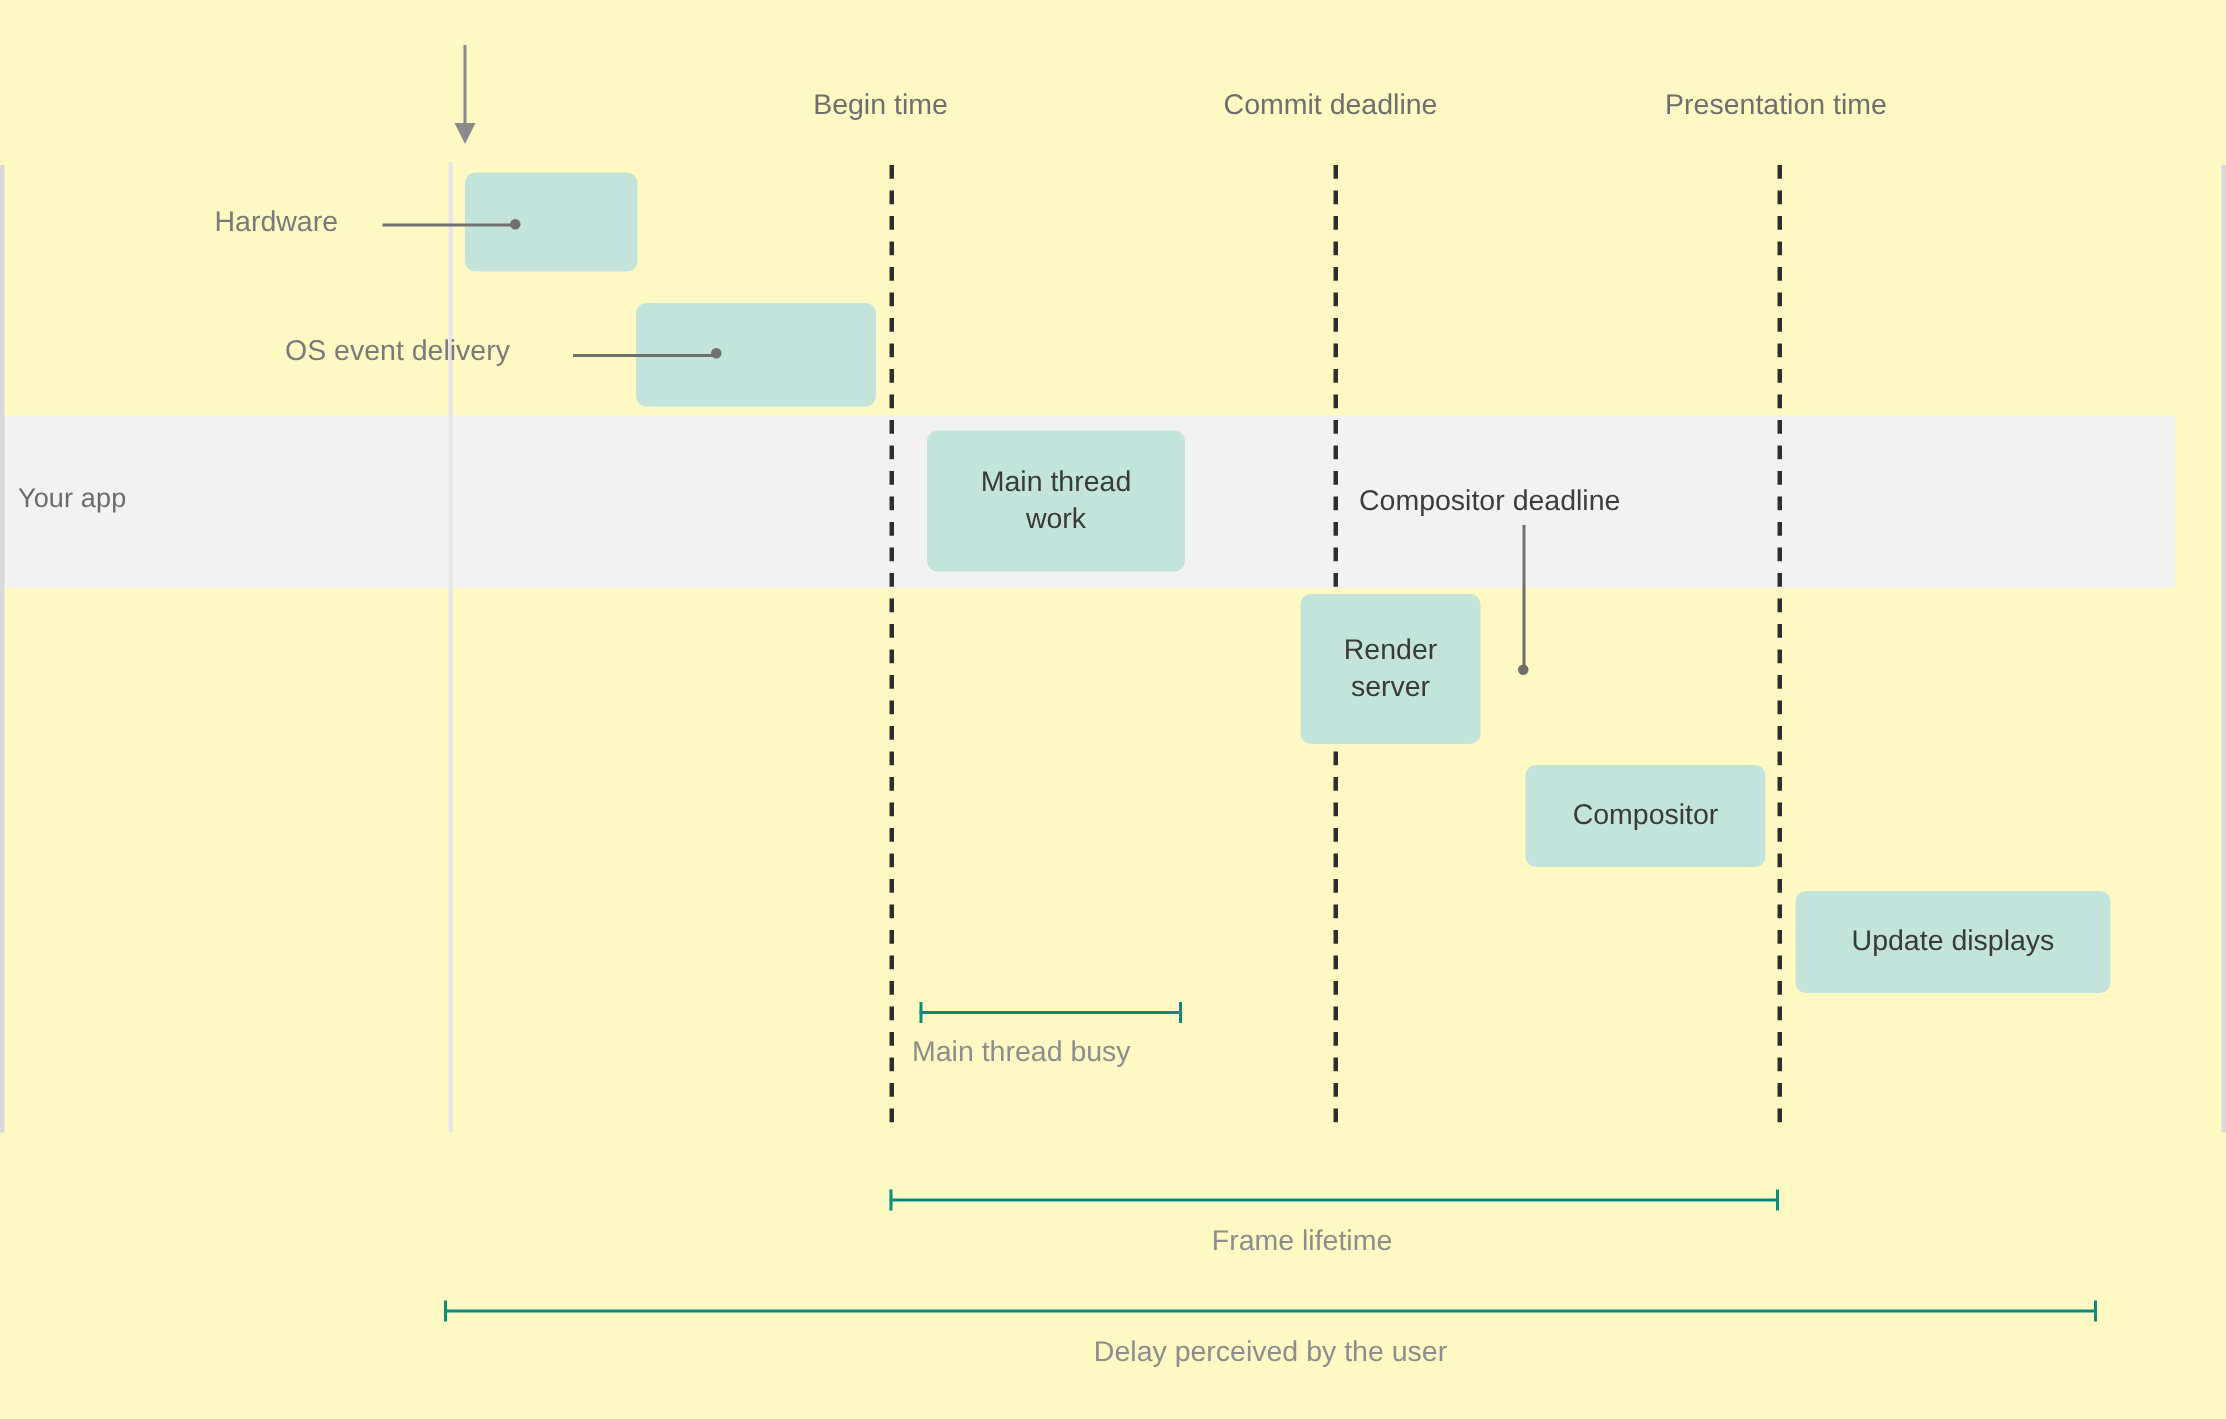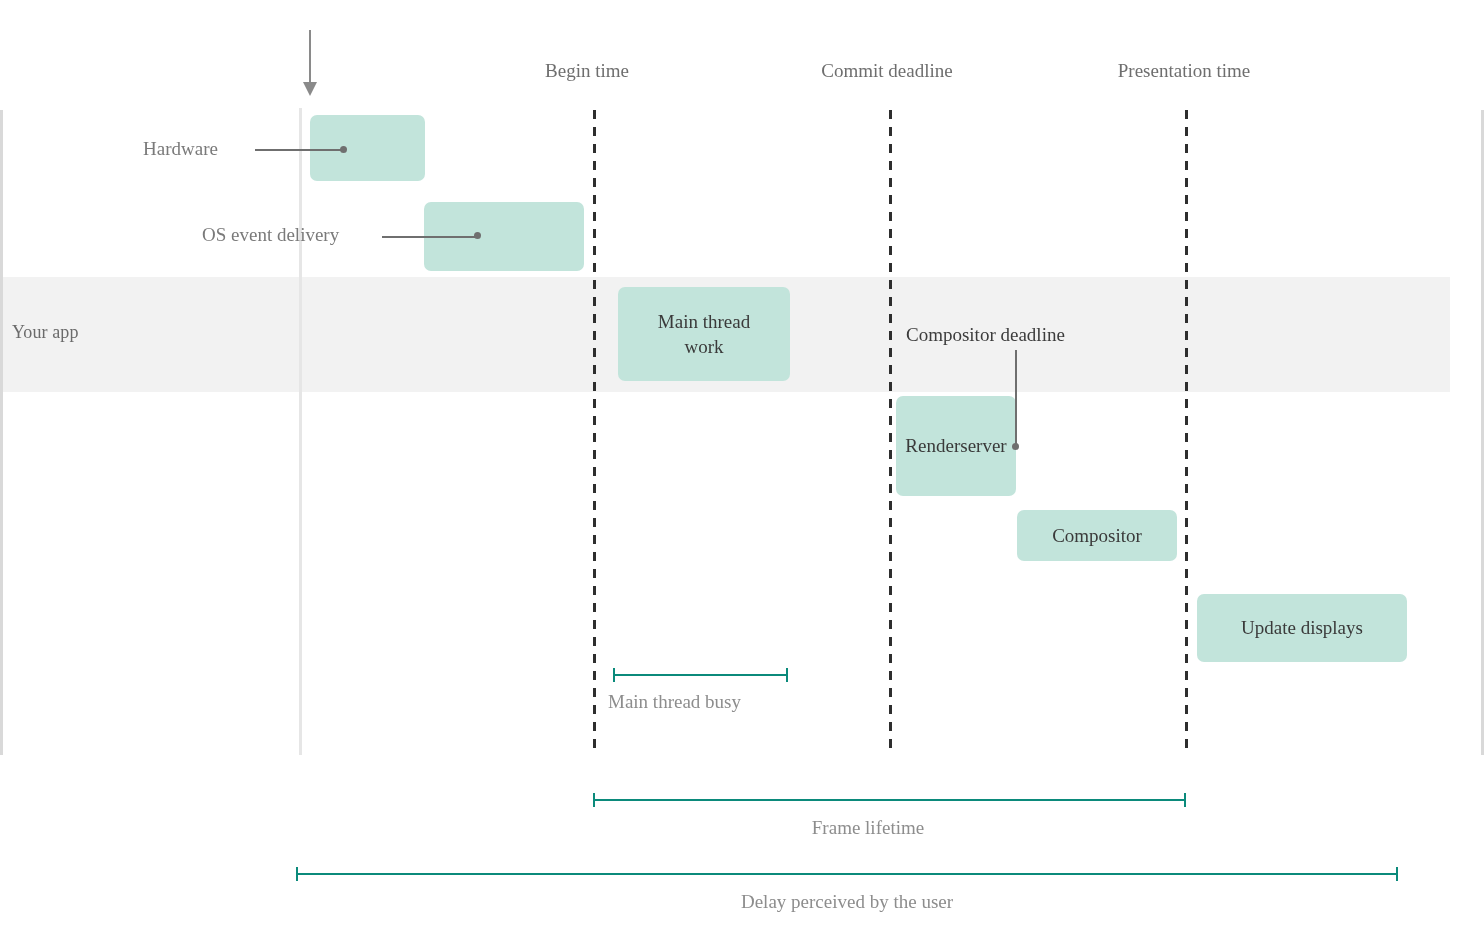--- a/index.html
+++ b/index.html
@@ -8,23 +8,22 @@
     padding: 0;
     background: #000000;
   }
   body {
     font-family: "Liberation Sans", sans-serif;
   }
   #stage {
     position: relative;
     width: 1484px;
     height: 946px;
-    background: #ffffff;
+    background: #fef9c3;
     overflow: hidden;
-    font-family: Liberation Serif, serif;
   }
 
   
   .app-band {
     position: absolute;
     left: 0;
     top: 277px;
     width: 1450px;
     height: 115px;
     background: #f2f2f2;
@@ -199,38 +198,38 @@
 
   <div class="box" style="left:310px; top:115px; width:115px; height:66px;"></div>
 
   <div class="box" style="left:424px; top:202px; width:160px; height:69px;"></div>
 
   <div class="box" style="left:618px; top:287px; width:172px; height:94px; flex-direction:column;">
     <span>Main thread</span>
     <span>work</span>
   </div>
 
-  <div class="box" style="left:896px; top:396px; width:120px; height:100px; flex-direction:row;">
+  <div class="box" style="left:867px; top:396px; width:120px; height:100px; flex-direction:column;">
     <span>Render</span>
     <span>server</span>
   </div>
 
-  <div class="box" style="left:1017px; top:510px; width:160px; height:51px;">
+  <div class="box" style="left:1017px; top:510px; width:160px; height:68px;">
     <span>Compositor</span>
   </div>
 
   <div class="box" style="left:1197px; top:594px; width:210px; height:68px;">
     <span>Update displays</span>
   </div>
 
   <div class="callout-text" style="left:143px; top:138px;">Hardware</div>
   <div class="leader-h" style="left:255px; top:149px; width:90px;"></div>
   <div class="leader-dot" style="left:340px; top:146px;"></div>
 
-  <div class="callout-text" style="left:202px; top:224px;">OS event delivery</div>
+  <div class="callout-text" style="left:190px; top:224px;">OS event delivery</div>
   <div class="leader-h" style="left:382px; top:236px; width:98px;"></div>
   <div class="leader-dot" style="left:474px; top:232px;"></div>
 
   <div class="callout-text dark" style="left:906px; top:324px;">Compositor deadline</div>
   <div class="leader-v" style="left:1015px; top:350px; height:96px;"></div>
   <div class="leader-dot" style="left:1012px; top:443px;"></div>
 
   <div class="bracket-line" style="left:613px; top:674px; width:175px;"></div>
   <div class="bracket-cap" style="left:613px; top:668px; height:14px;"></div>
   <div class="bracket-cap" style="left:786px; top:668px; height:14px;"></div>

